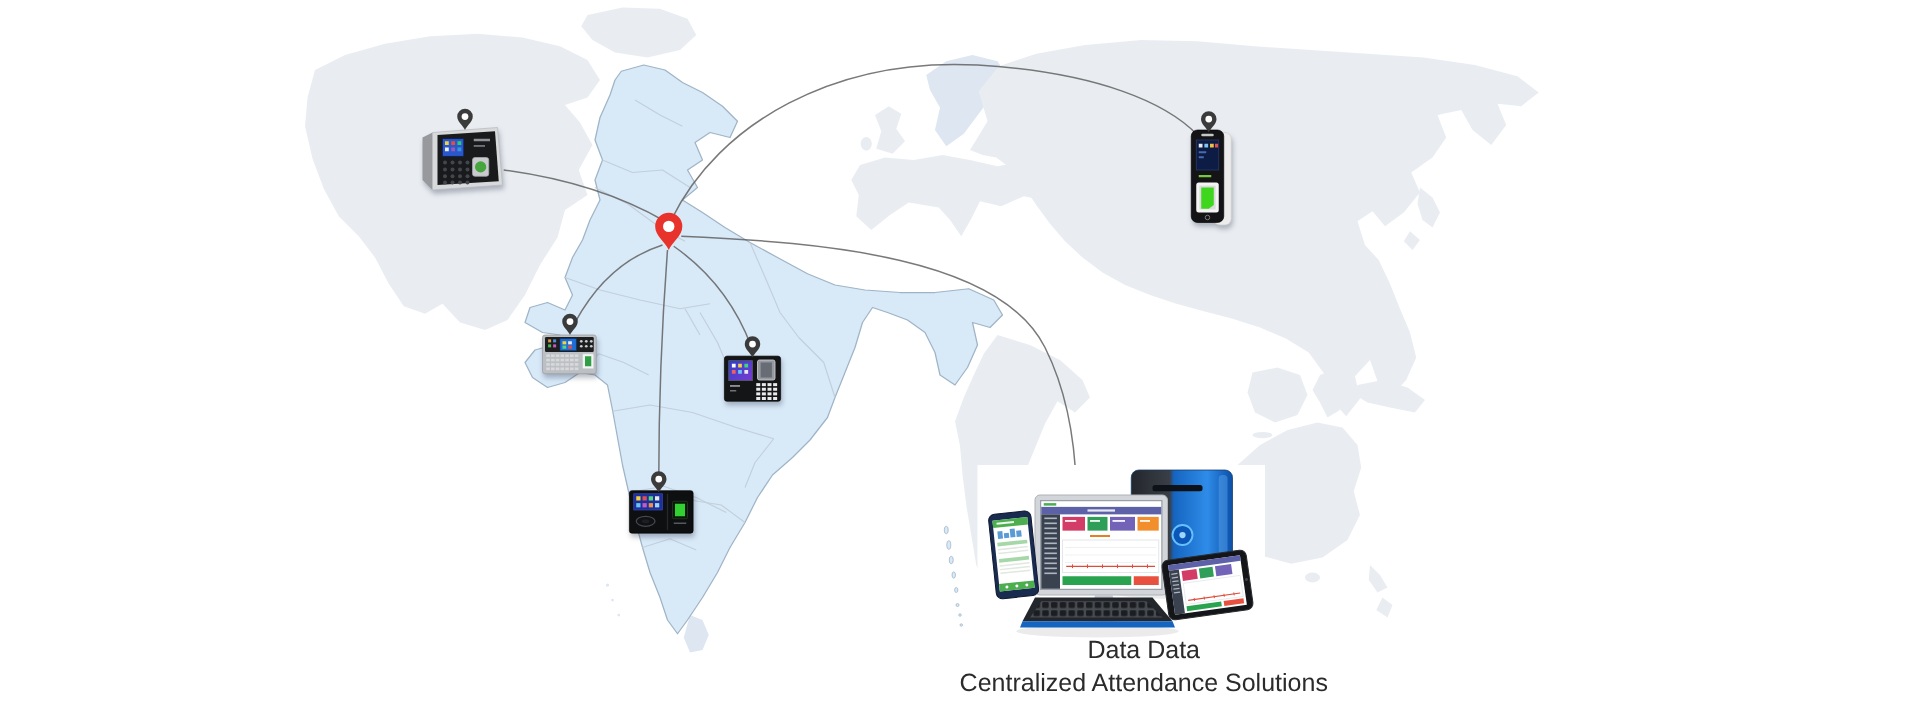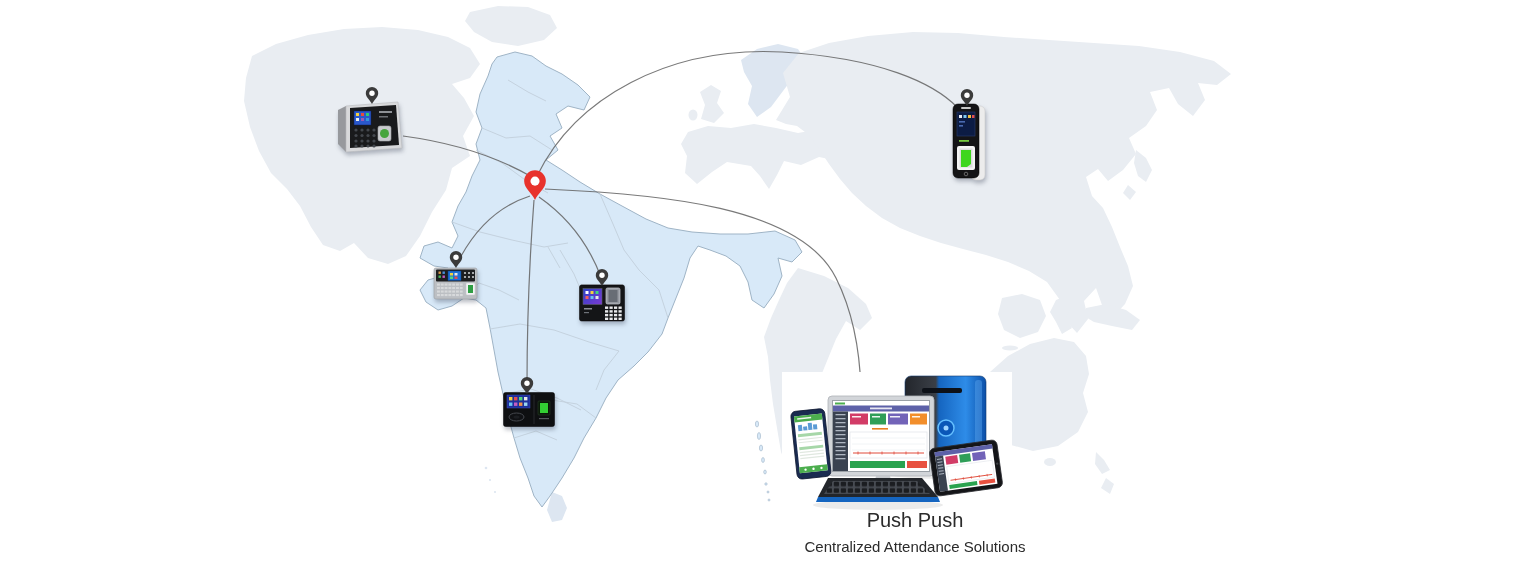--- a/index.html
+++ b/index.html
@@ -10,21 +10,21 @@
   .land-alt{fill:var(--c-world_land_alt,#dde6f1);}
   .india{fill:var(--c-india_fill,#d8e9f8);stroke:var(--c-india_border,#9fb4c6);stroke-width:1;stroke-linejoin:round;}
   .india-isle{fill:var(--c-india_fill,#d8e9f8);stroke:var(--c-india_border,#9fb4c6);stroke-width:.6;}
   .state{stroke:var(--c-state_border,#c2cfdb);stroke-width:.9;fill:none;stroke-linejoin:round;}
   .arc{stroke:var(--c-connector_line,#616161);stroke-width:1.2;fill:none;opacity:.85;}
   .device{filter:drop-shadow(1px 3px 2px rgba(40,50,70,.32));}
   .pin-red{fill:var(--c-location_pin_red,#e8322c);}
   .caption{position:absolute;left:715px;top:507px;width:400px;text-align:center;
            color:var(--c-caption_text,#2b2b2b);}
   .caption .l1{font-size:20px;line-height:26px;}
-  .caption .l2{font-size:15px;line-height:28px;}
+  .caption .l2{font-size:20px;line-height:28px;}
 </style>
 </head>
 <body>
 
 <div class="stage">
 <svg class="scene" viewBox="0 0 1536 578">
   <defs>
     <g id="pin-dark">
       <path d="M0,0 C-1.6,-3.8 -6.2,-6.4 -6.2,-10.8 A6.2,6.2 0 1 1 6.2,-10.8 C6.2,-6.4 1.6,-3.8 0,0 Z" fill="#3b3b3b"></path>
       <circle cx="0" cy="-10.8" r="2.7" fill="#fff"></circle>
@@ -399,16 +399,16 @@
             <line x1="986" y1="476.8" x2="986" y2="479.2"></line>
       </g>
       <rect x="947" y="482.5" width="28" height="4" fill="#2aa34f"></rect>
       <rect x="977" y="482.5" width="16" height="4" fill="#e85140"></rect>
       <circle cx="997.5" cy="468" r="1.2" fill="#3c3f44"></circle>
     </g>
   </g>
 </svg>
 
 <div class="caption">
-  <div class="l1">Push Push</div>
+  <div class="l1">Data Data</div>
   <div class="l2">Centralized Attendance Solutions</div>
 </div>
 </div>
 
 </body></html>

